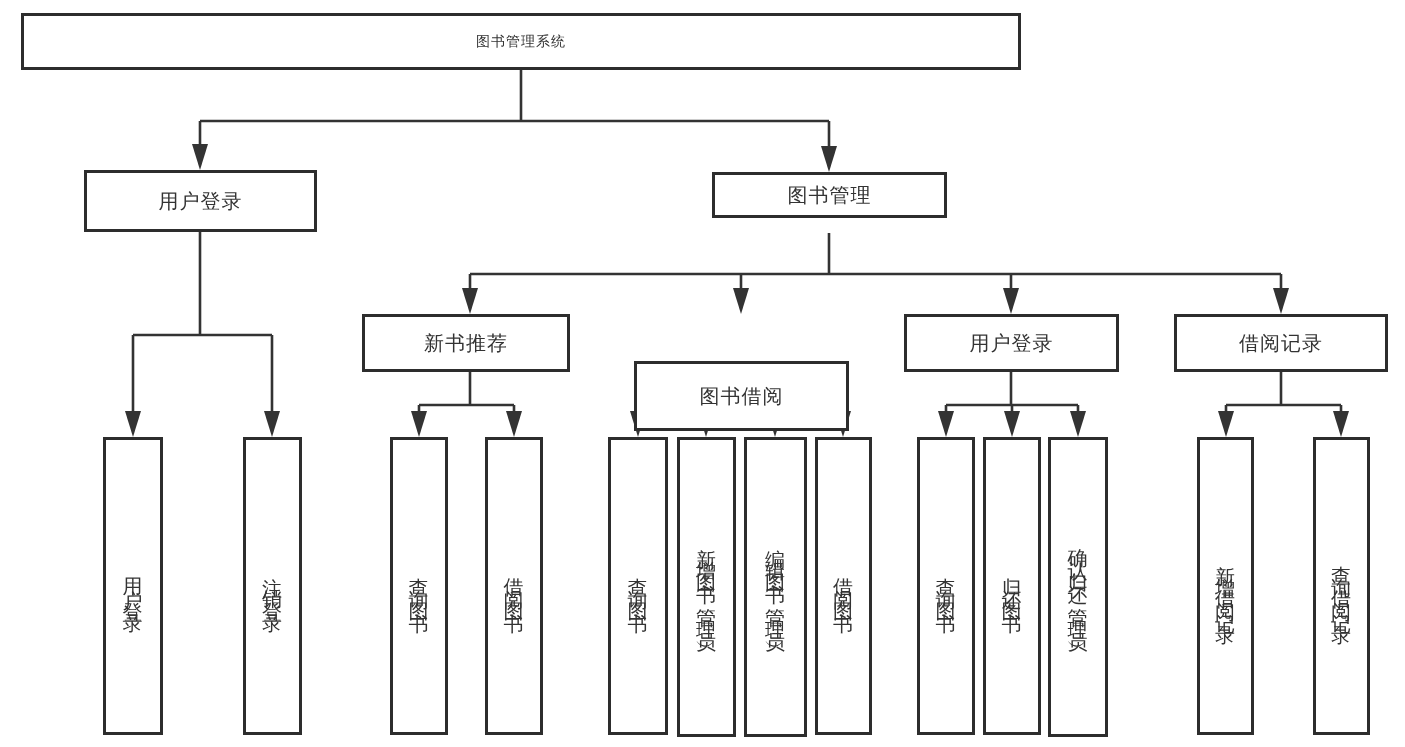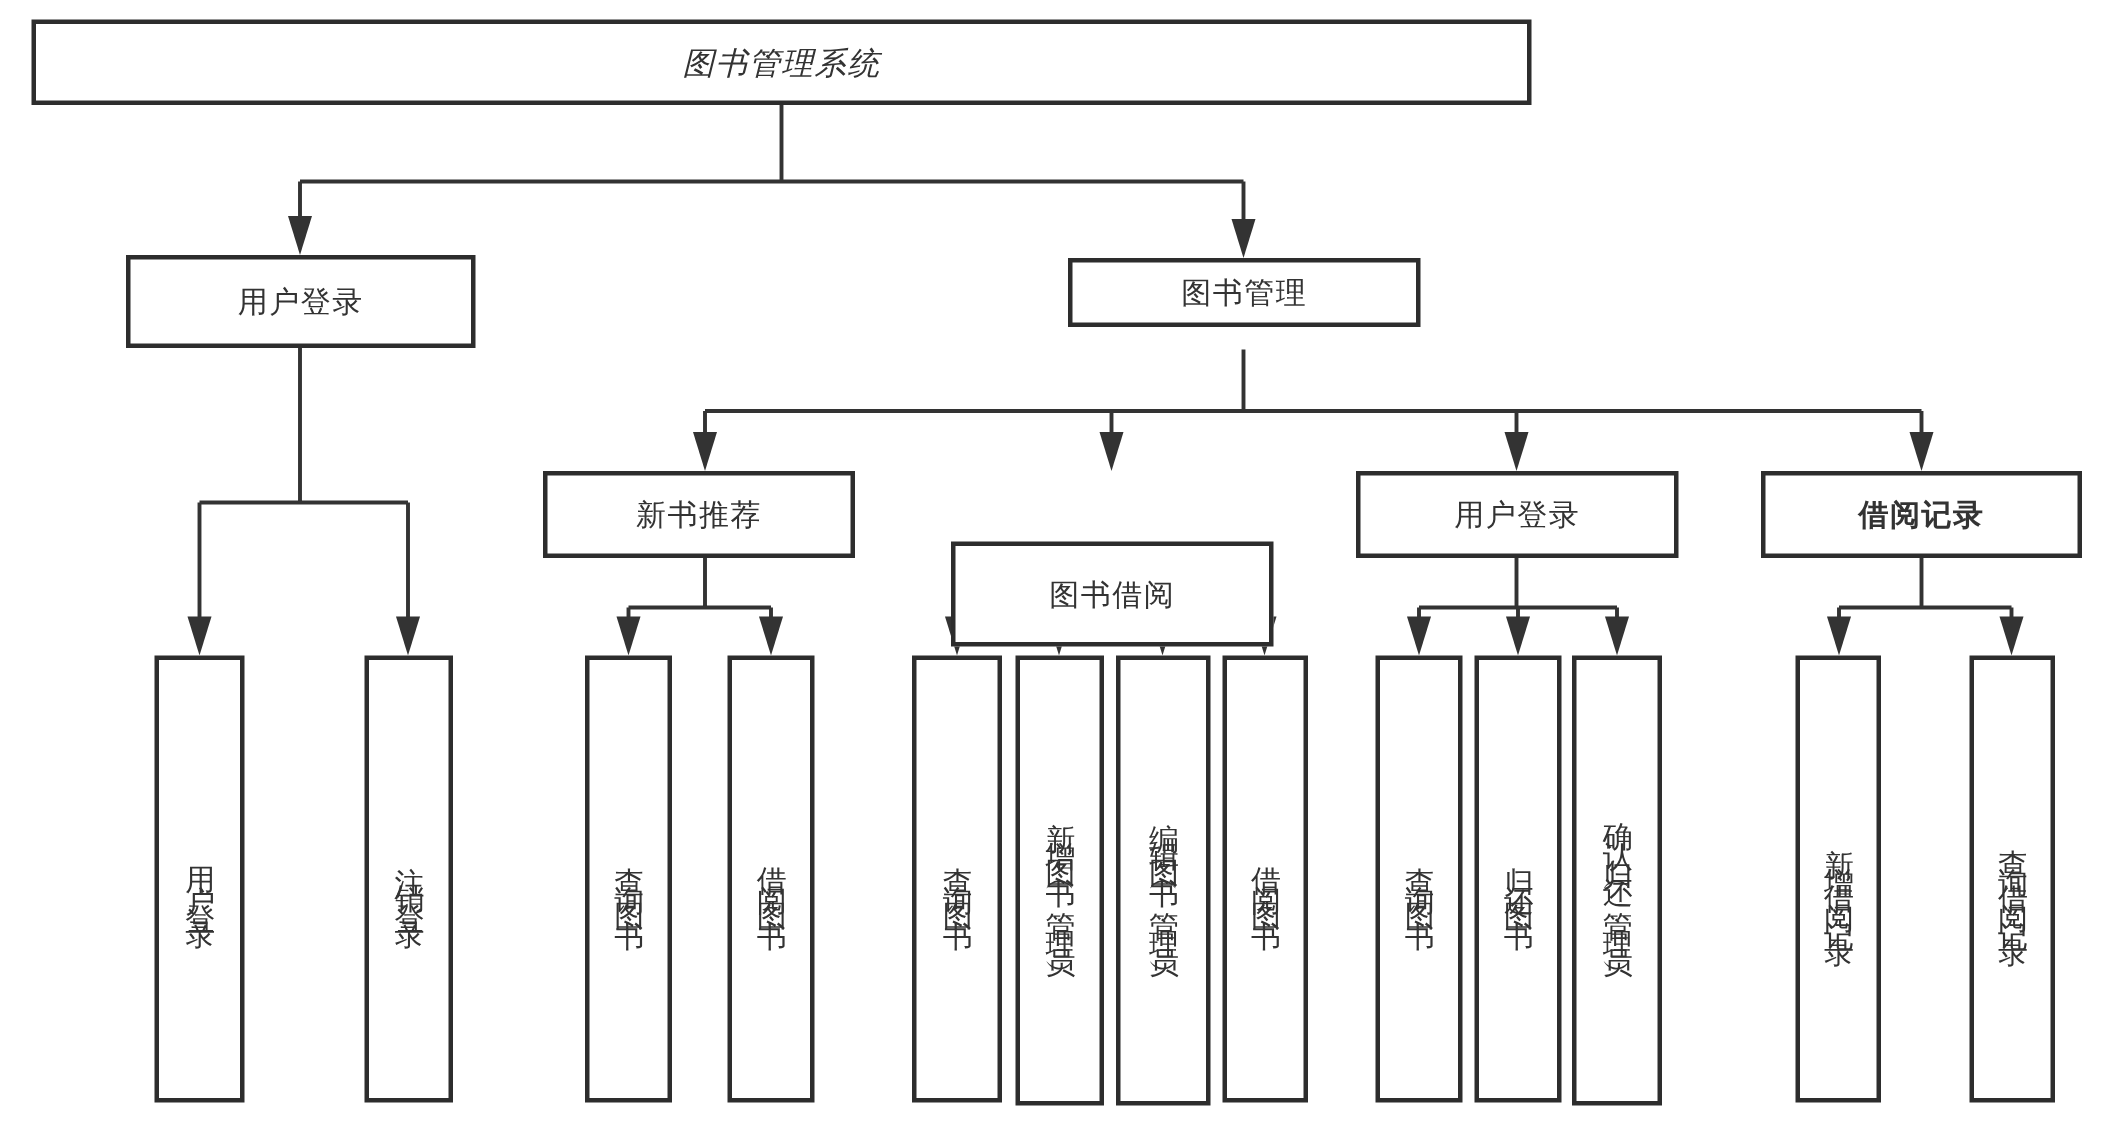--- a/index.html
+++ b/index.html
@@ -15,21 +15,21 @@
     position: absolute;
     box-sizing: border-box;
     border: 3px solid #2d2d2d;
     background: #ffffff;
     display: flex;
     align-items: center;
     justify-content: center;
     z-index: 2;
   }
   .hnode { font-size: 20px; letter-spacing: 1px; white-space: nowrap; }
-  .root-node { font-size: 21px; font-style: italic; }
+  .root-node { font-size: 14px; }
   .vnode span {
     writing-mode: vertical-rl;
     text-orientation: mixed;
     font-size: 20px;
     letter-spacing: 12px;
     line-height: 1;
     white-space: nowrap;
   }
   #connectors {
     position: absolute;
@@ -99,21 +99,21 @@
   </svg>
 
   <div class="node hnode root-node" style="left:21px; top:13px; width:1000px; height:57px;">图书管理系统</div>
 
   <div class="node hnode" style="left:84px; top:170px; width:233px; height:62px;">用户登录</div>
   <div class="node hnode" style="left:712px; top:172px; width:235px; height:46px;">图书管理</div>
 
   <div class="node hnode" style="left:362px; top:314px; width:208px; height:58px;">新书推荐</div>
   <div class="node hnode" style="left:634px; top:330px; width:215px; height:70px;margin-top:31px;">图书借阅</div>
   <div class="node hnode" style="left:904px; top:314px; width:215px; height:58px;">用户登录</div>
-  <div class="node hnode" style="left:1174px; top:314px; width:214px; height:58px;font-weight:bold;">借阅记录</div>
+  <div class="node hnode" style="left:1174px; top:314px; width:214px; height:58px;">借阅记录</div>
 
   <div class="node vnode" style="left:103px; top:437px; width:60px; height:298px;">
     <span>用户登录</span>
   </div>
   <div class="node vnode" style="left:243px; top:437px; width:59px; height:298px;">
     <span>注销登录</span>
   </div>
 
   <div class="node vnode" style="left:390px; top:437px; width:58px; height:298px;">
     <span>查询图书</span>

